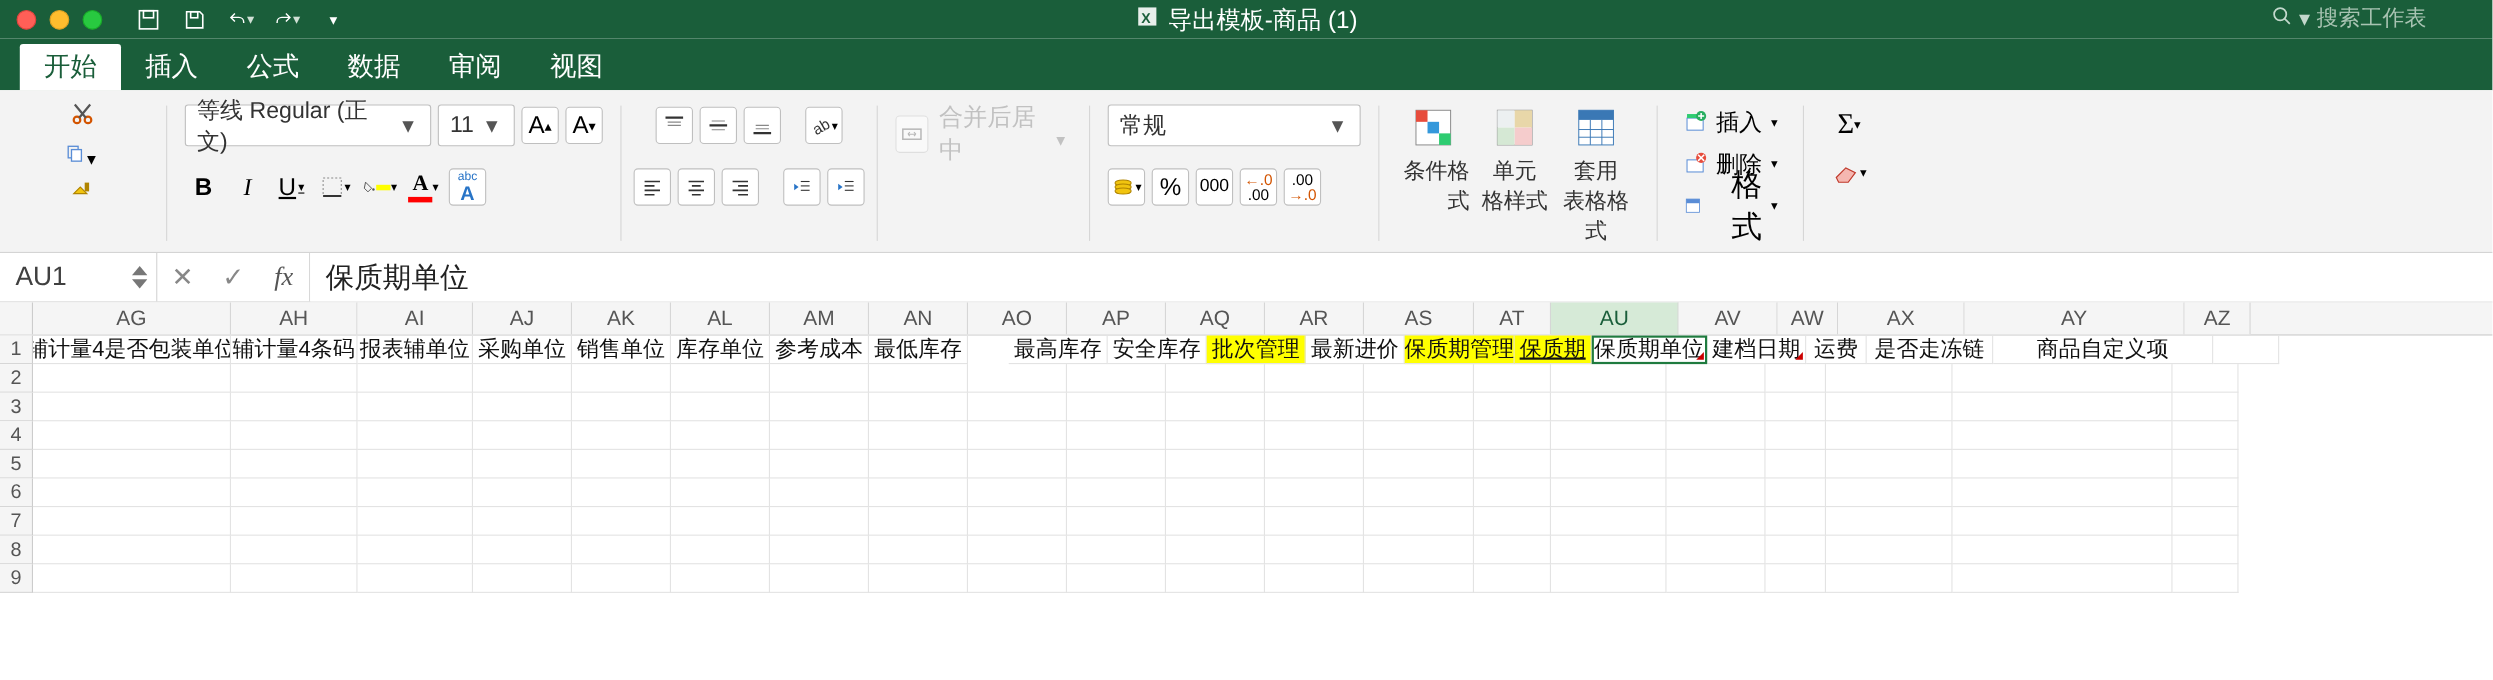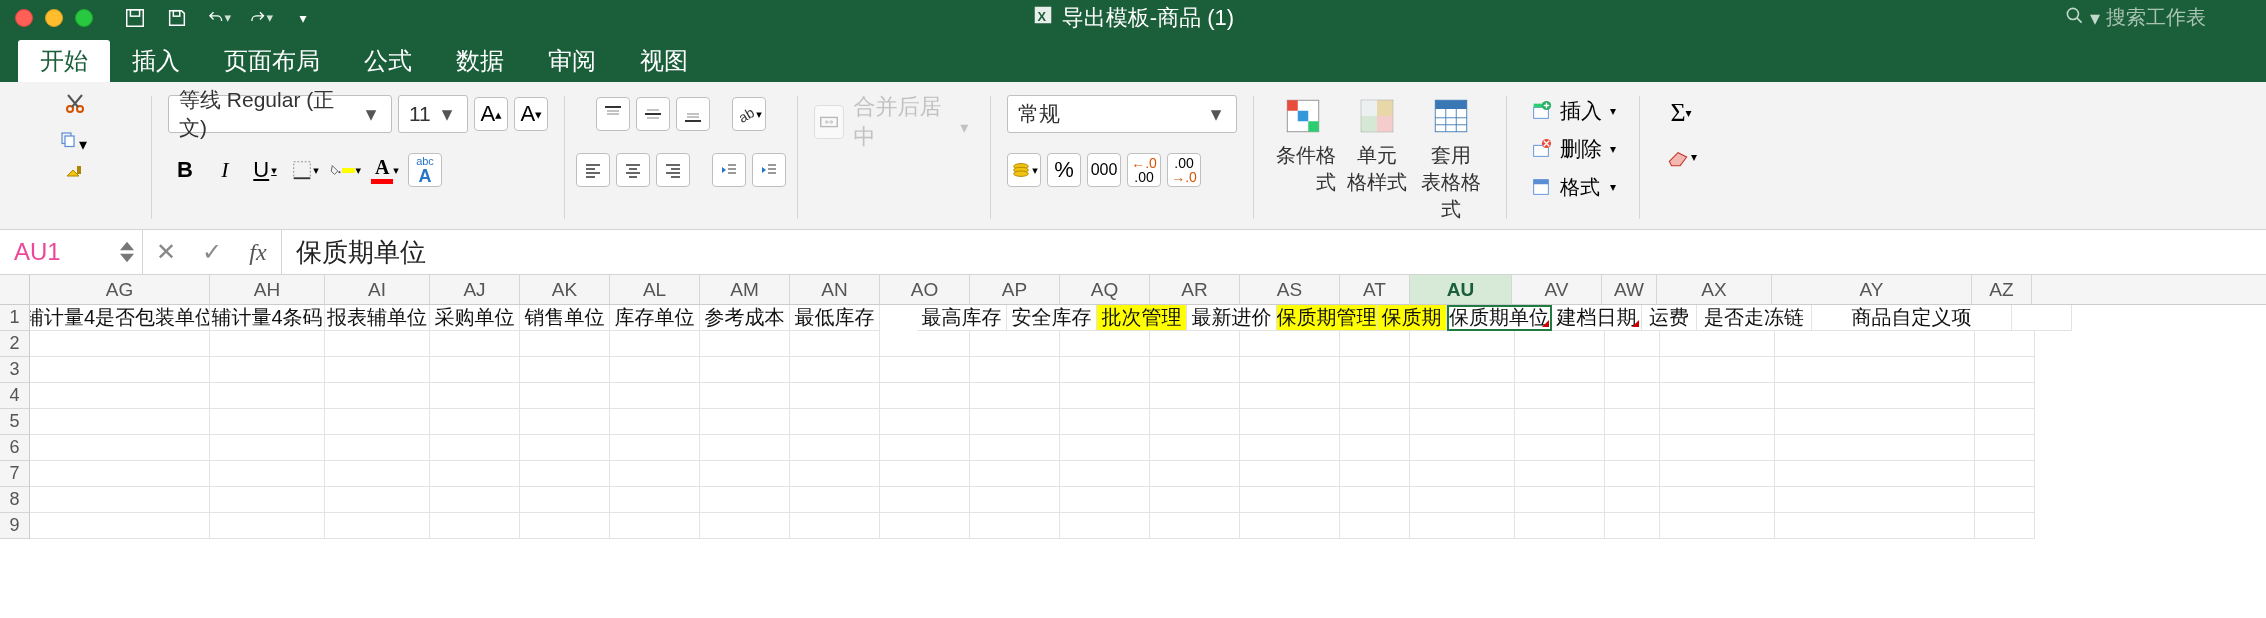--- a/index.html
+++ b/index.html
@@ -35,21 +35,21 @@
   .dd { width: 16px; height: 8px; margin-left: 2px; }
 
   .combo { height: 38px; border: 1px solid #bfbfbf; background: #fff; display: flex; align-items: center; padding: 0 10px; font-size: 21px; color: #333; border-radius: 3px; }
   .combo .val { flex: 1; }
   .combo .arrow { width: 20px; text-align: center; color: #555; }
 
   .bigbtn { width: 66px; display: flex; flex-direction: column; align-items: center; gap: 4px; font-size: 20px; color: #333; cursor: pointer; }
   .bigbtn .ico { width: 44px; height: 44px; }
 
   .fbar { height: 45px; border-bottom: 1px solid #d4d4d4; display: flex; align-items: center; background: #fff; }
-  .namebox { width: 120px; height: 45px; display: flex; align-items: center; padding-left: 14px; font-size: 24px; color: #ec4899; }
+  .namebox { width: 120px; height: 45px; display: flex; align-items: center; padding-left: 14px; font-size: 24px; color: #404040; }
   .stepper { width: 22px; display:flex; flex-direction:column; align-items:center; gap:2px; padding-right:8px;}
   .stepper svg { width: 14px; height: 10px; fill:#777;}
   .fbar-sep { width: 1px; height: 100%; background: #d4d4d4; }
   .fbar-btn { width: 46px; height: 100%; display: flex; align-items: center; justify-content: center; color: #888; font-size: 24px; }
   .fx { font-style: italic; font-family: "Times New Roman", serif; font-size: 24px; color: #555; }
   .formula-input { flex: 1; height: 100%; border: none; outline: none; font-size: 26px; padding-left: 14px; color: #222; }
 
   .grid { position: relative; }
   .colhdrs { height: 30px; display: flex; background: #f5f5f5; border-bottom: 1px solid #ccc; }
   .corner { width: 30px; border-right: 1px solid #ccc; background: #f5f5f5; }
@@ -115,21 +115,20 @@
           <line x1="15" y1="15" x2="21" y2="21" stroke="#c3d8cc" stroke-width="2"></line>
         </svg></span>
     <span style="color:#c3d8cc;">▾</span>
     <input placeholder="搜索工作表" style="">
   </div>
 </div>
 
 <div class="tabstrip">
   <div class="tab active">开始</div>
   <div class="tab">插入</div>
-  <div class="tab">页面布局</div>
   <div class="tab">公式</div>
   <div class="tab">数据</div>
   <div class="tab">审阅</div>
   <div class="tab">视图</div>
 </div>
 
 <div class="ribbon">
 
   <div class="group" style="width:140px;">
     <div style="display:flex; gap:6px; height:98px;">
@@ -393,21 +392,21 @@
           <path d="M15 3l6 6M21 3l-6 6" stroke="#fff" stroke-width="1.5"></path>
         </svg>
       <span style="font-size:21px;">删除</span>
         <span style="font-size:12px;margin-left:auto;">▾</span>
     </div>
     <div class="btn" style="width:100%;height:34px;gap:8px;justify-content:flex-start;padding:0 6px;">
       <svg width="22" height="22" viewBox="0 0 24 24">
           <rect x="4" y="4" width="16" height="16" fill="#fff" stroke="#5a8dd6"></rect>
           <rect x="4" y="4" width="16" height="5" fill="#5a8dd6"></rect>
         </svg>
-      <span style="font-size:20px;">格式</span>
+      <span style="font-size:28px;text-align:right;">格式</span>
         <span style="font-size:12px;margin-left:auto;">▾</span>
     </div>
   </div>
   <div class="group-sep"></div>
 
   <div class="group" style="width:70px; padding-top:6px; gap:6px;">
     <span class="btn sm" style="width:44px;height:38px;font-size:26px;font-family:serif;">Σ<span style="font-size:12px;">▾</span></span>
     <span class="btn sm" style="width:44px;height:38px;">
         <svg width="26" height="26" viewBox="0 0 24 24">
           <path d="M4 16l8-8 8 4-6 8H6z" fill="#f5b7b1" stroke="#c0392b"></path>
@@ -449,21 +448,21 @@
       <div class="colh" style="width: 90px;">AK</div>
       <div class="colh" style="width: 90px;">AL</div>
       <div class="colh" style="width: 90px;">AM</div>
       <div class="colh" style="width: 90px;">AN</div>
       <div class="colh" style="width: 90px;">AO</div>
       <div class="colh" style="width: 90px;">AP</div>
       <div class="colh" style="width: 90px;">AQ</div>
       <div class="colh" style="width: 90px;">AR</div>
       <div class="colh" style="width: 100px;">AS</div>
       <div class="colh" style="width: 70px;">AT</div>
-      <div class="colh sel" style="width: 102px; font-weight: bold;">AU</div>
+      <div class="colh sel" style="width: 116px;">AU</div>
       <div class="colh" style="width: 90px;">AV</div>
       <div class="colh" style="width: 55px;">AW</div>
       <div class="colh" style="width: 115px;">AX</div>
       <div class="colh" style="width: 200px;">AY</div>
       <div class="colh" style="width: 60px;">AZ</div>
     </div>
   <div class="rows">
 
   <div class="row">
         <div class="rowh">1</div>
@@ -473,21 +472,21 @@
         <div class="cell" style="width: 90px;">采购单位</div>
         <div class="cell" style="width: 90px;">销售单位</div>
         <div class="cell" style="width: 90px;">库存单位</div>
         <div class="cell" style="width: 90px;">参考成本</div>
         <div class="cell" style="width: 90px;">最低库存</div>
         <div class="cell" style="width: 90px; margin-left: 37px;">最高库存</div>
         <div class="cell" style="width: 90px;">安全库存</div>
         <div class="cell hl" style="width: 90px;">批次管理</div>
         <div class="cell" style="width: 90px;">最新进价</div>
         <div class="cell hl" style="width: 100px;">保质期管理</div>
-        <div class="cell hl" style="width: 70px;">保质期</div>
+        <div class="cell hl" style="width: 70px; text-decoration: underline;">保质期</div>
         <div class="cell hl active rel" style="width: 105px;">保质期单位<span class="tri"></span></div>
         <div class="cell rel" style="width: 90px;">建档日期<span class="tri"></span></div>
         <div class="cell" style="width: 55px;">运费</div>
         <div class="cell" style="width: 115px;">是否走冻链</div>
         <div class="cell" style="width: 200px;">商品自定义项</div>
         <div class="cell" style="width: 60px;"></div>
       </div>
       <div class="row">
         <div class="rowh">2</div>
         <div class="cell" style="width: 180px;"></div>

